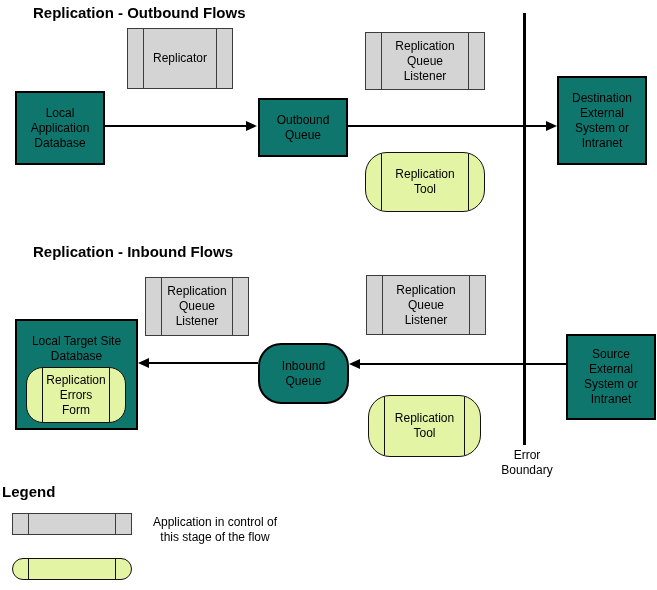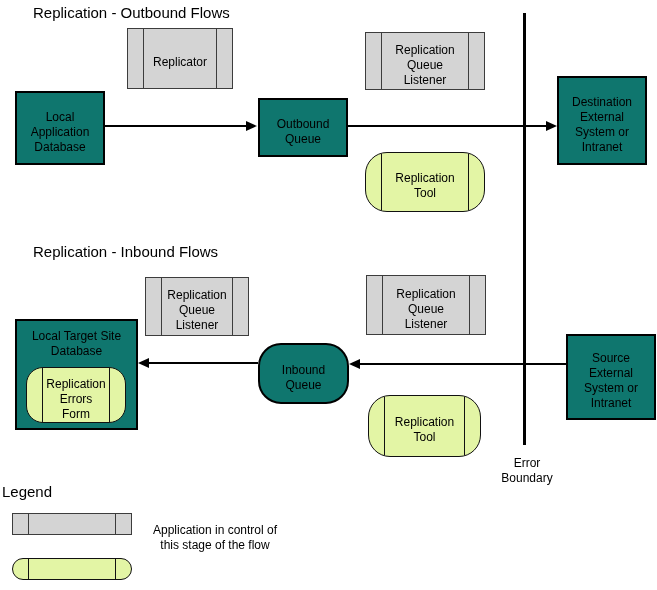--- a/index.html
+++ b/index.html
@@ -12,24 +12,24 @@
   #canvas{
     position:relative;
     width:657px;height:590px;
     background:#ffffff;
     font-family:"Liberation Sans","DejaVu Sans",sans-serif;
     color:#000;
     overflow:hidden;
   }
   .title{
     position:absolute;
-    font-size:15px;font-weight:normal;
+    font-size:15px;font-weight:bold;
     white-space:nowrap;
   }
-  .lbl{white-space:pre-line;margin-top:8px;}
+  .lbl{white-space:pre-line;}
   .wbox{
     position:absolute;box-sizing:border-box;
     background:#0f766e;border:2px solid #000;
     display:flex;align-items:center;justify-content:center;
     text-align:center;font-size:12px;line-height:15px;
   }
   .comp{
     position:absolute;box-sizing:border-box;
     display:flex;align-items:center;justify-content:center;
     text-align:center;font-size:12px;line-height:15px;
@@ -52,20 +52,21 @@
     border-top:5px solid transparent;border-bottom:5px solid transparent;
     border-right:11px solid var(--line);
   }
   .boundary{position:absolute;width:3px;background:var(--line);}
   .note{
     position:absolute;font-size:12px;line-height:15px;
     text-align:center;
   }
   .db-top{
     flex-direction:column;justify-content:flex-start;
+    padding-top:13px;
   }
   .inner-comp{
     position:absolute;left:9px;top:46px;width:100px;height:56px;
     border-radius:17px;
   }
   .rtool{border-radius:22px;}
   .legend-shape{position:absolute;box-sizing:border-box;overflow:hidden;}
   .legend-pill{border-radius:11px;}
 </style>
 </head>

